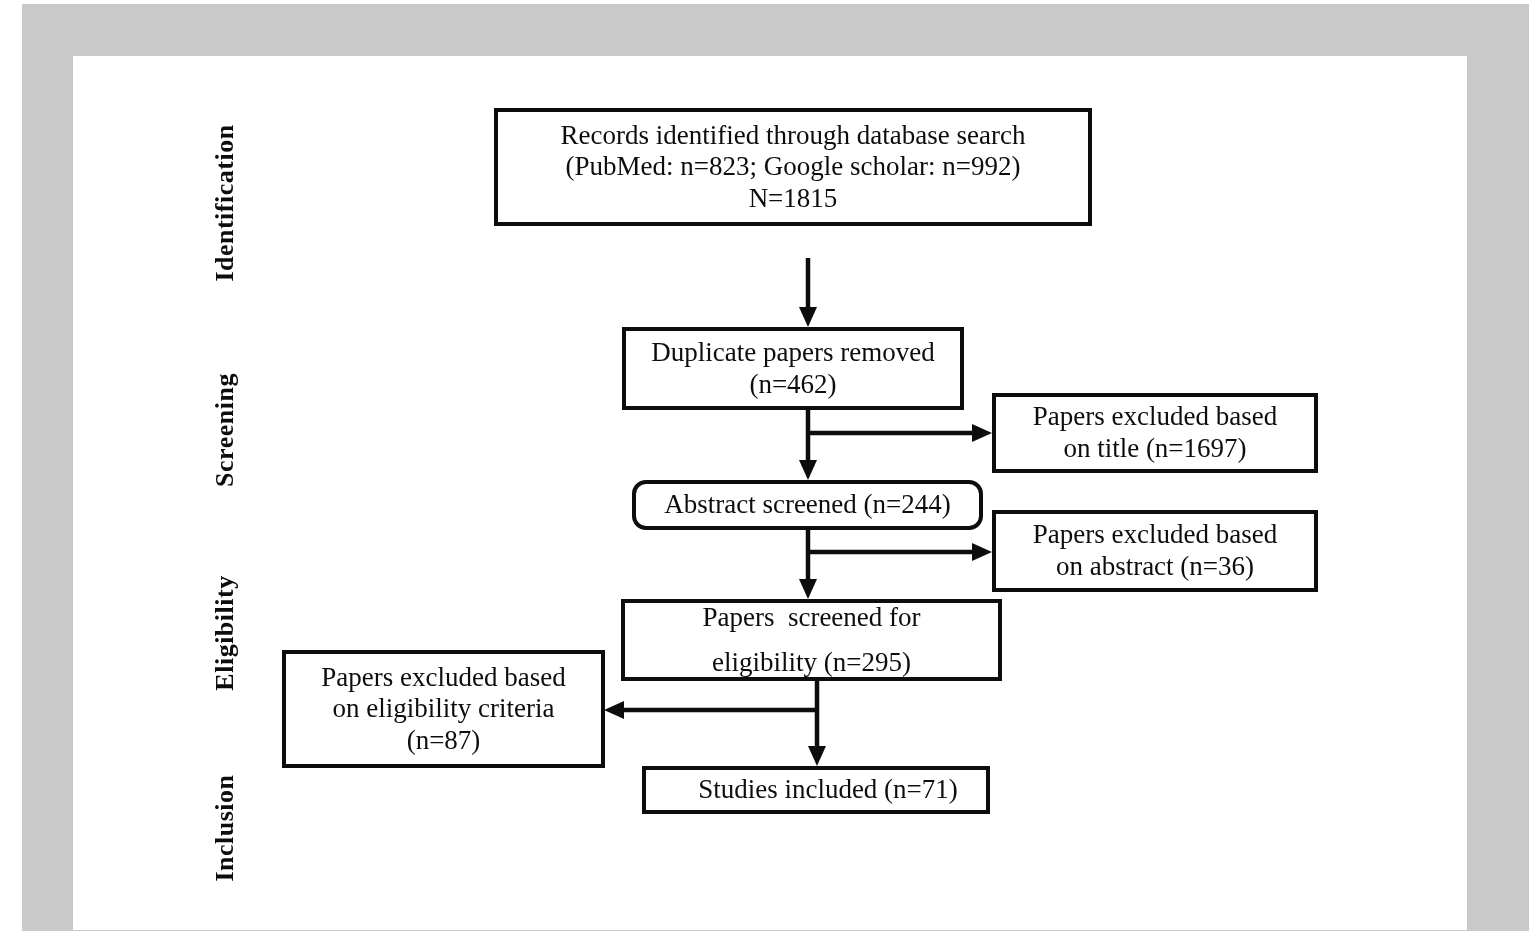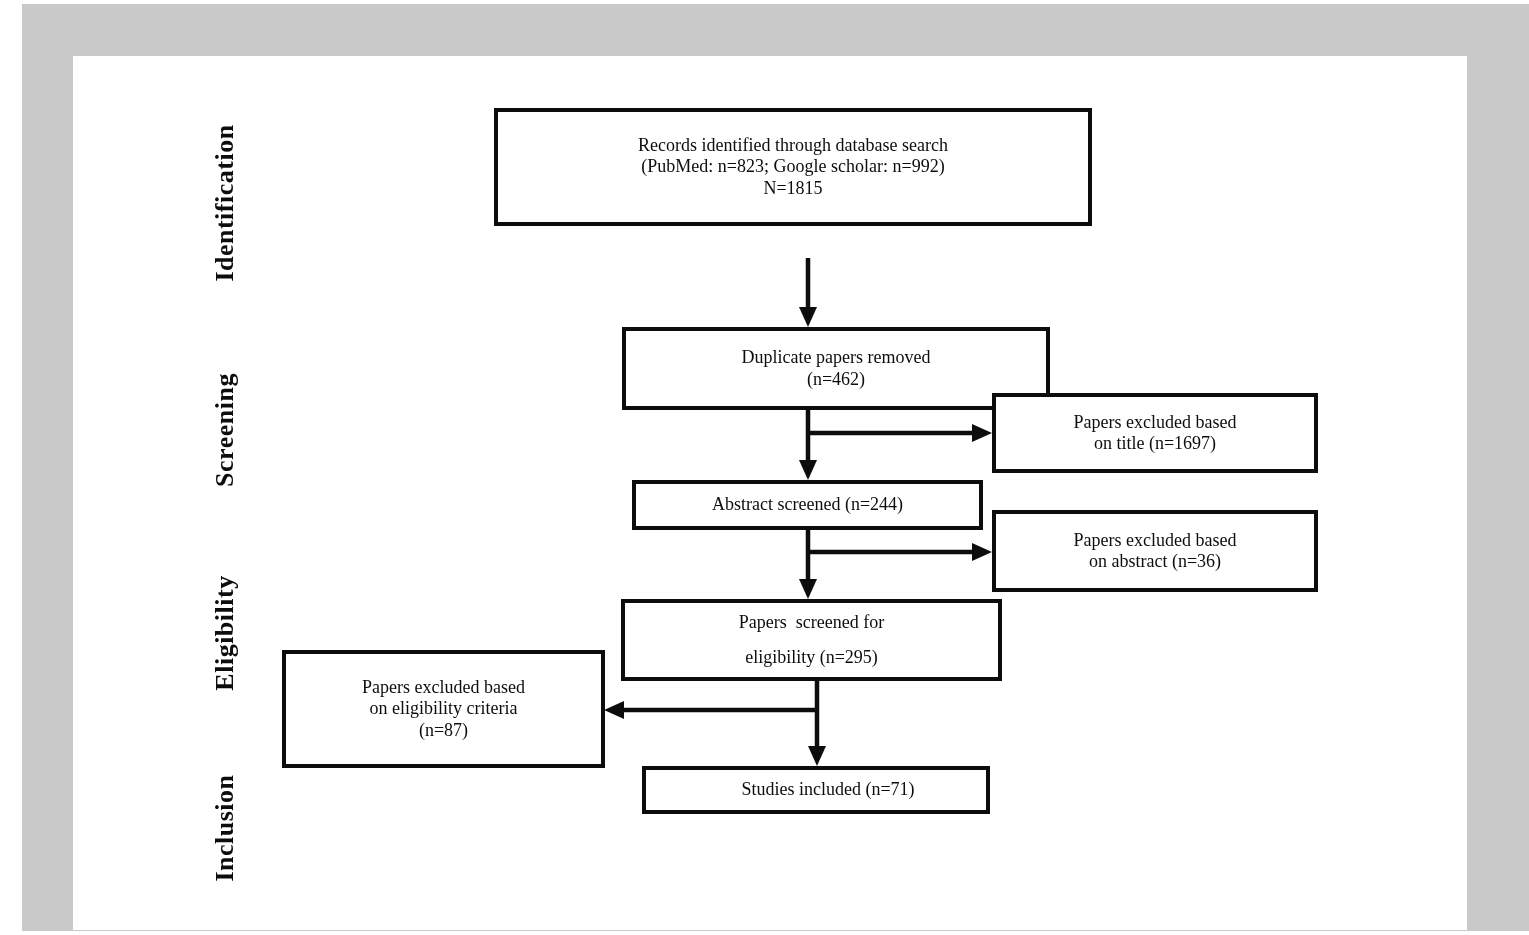--- a/index.html
+++ b/index.html
@@ -57,21 +57,21 @@
   .fbox {
     position: absolute;
     box-sizing: border-box;
     border: 4px solid var(--line, #0a0a0a);
     background: var(--panel, #ffffff);
     display: flex;
     flex-direction: column;
     justify-content: center;
     align-items: center;
     text-align: center;
-    font-size: 18px;
+    font-size: 27px;
     line-height: 1.17;
     color: var(--text, #0a0a0a);
   }
   .bl {
     white-space: pre-wrap;
   }
 </style>
 </head>
 <body>
 
@@ -114,31 +114,31 @@
         <polygon points="551,645 551,663 531,654"></polygon>
       </g>
     </svg>
 
     <div class="fbox" style="left:421px; top:52px; width:598px; height:118px;">
       <div class="bl">Records identified through database search</div>
       <div class="bl">(PubMed: n=823; Google scholar: n=992)</div>
       <div class="bl">N=1815</div>
     </div>
 
-    <div class="fbox" style="left:549px; top:271px; width:428px; height:83px;">
+    <div class="fbox" style="left:549px; top:271px; width:342px; height:83px;">
       <div class="bl">Duplicate papers removed</div>
       <div class="bl">(n=462)</div>
     </div>
 
     <div class="fbox" style="left:919px; top:337px; width:326px; height:80px;">
       <div class="bl">Papers excluded based</div>
       <div class="bl">on title (n=1697)</div>
     </div>
 
-    <div class="fbox" style="left:559px; top:424px; width:351px; height:50px;">
+    <div class="fbox" style="left:559px; top:424px; width:351px; height:50px;border-radius:14px;">
       <div class="bl">Abstract screened (n=244)</div>
     </div>
 
     <div class="fbox" style="left:919px; top:454px; width:326px; height:82px;">
       <div class="bl">Papers excluded based</div>
       <div class="bl">on abstract (n=36)</div>
     </div>
 
     <div class="fbox" style="left:548px; top:543px; width:381px; height:82px;gap:13px;">
       <div class="bl">Papers  screened for</div>

